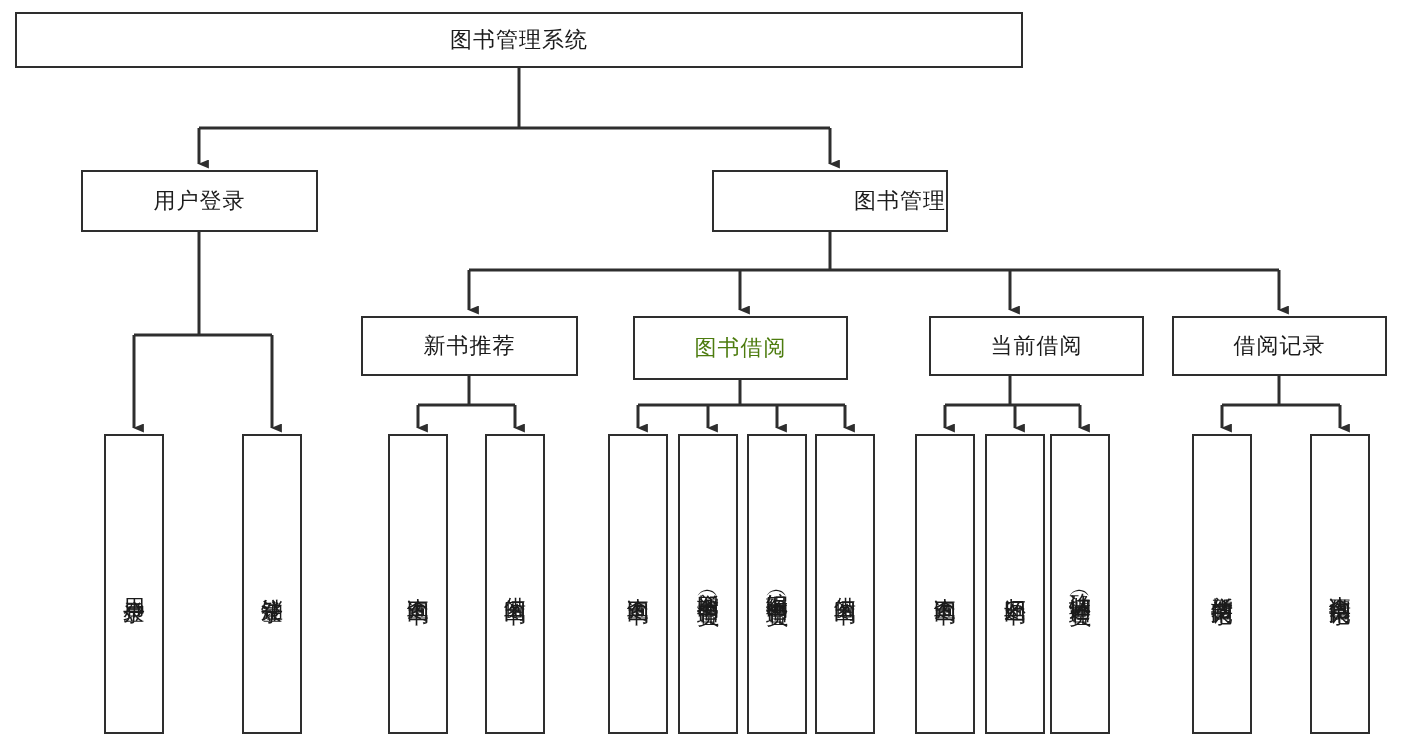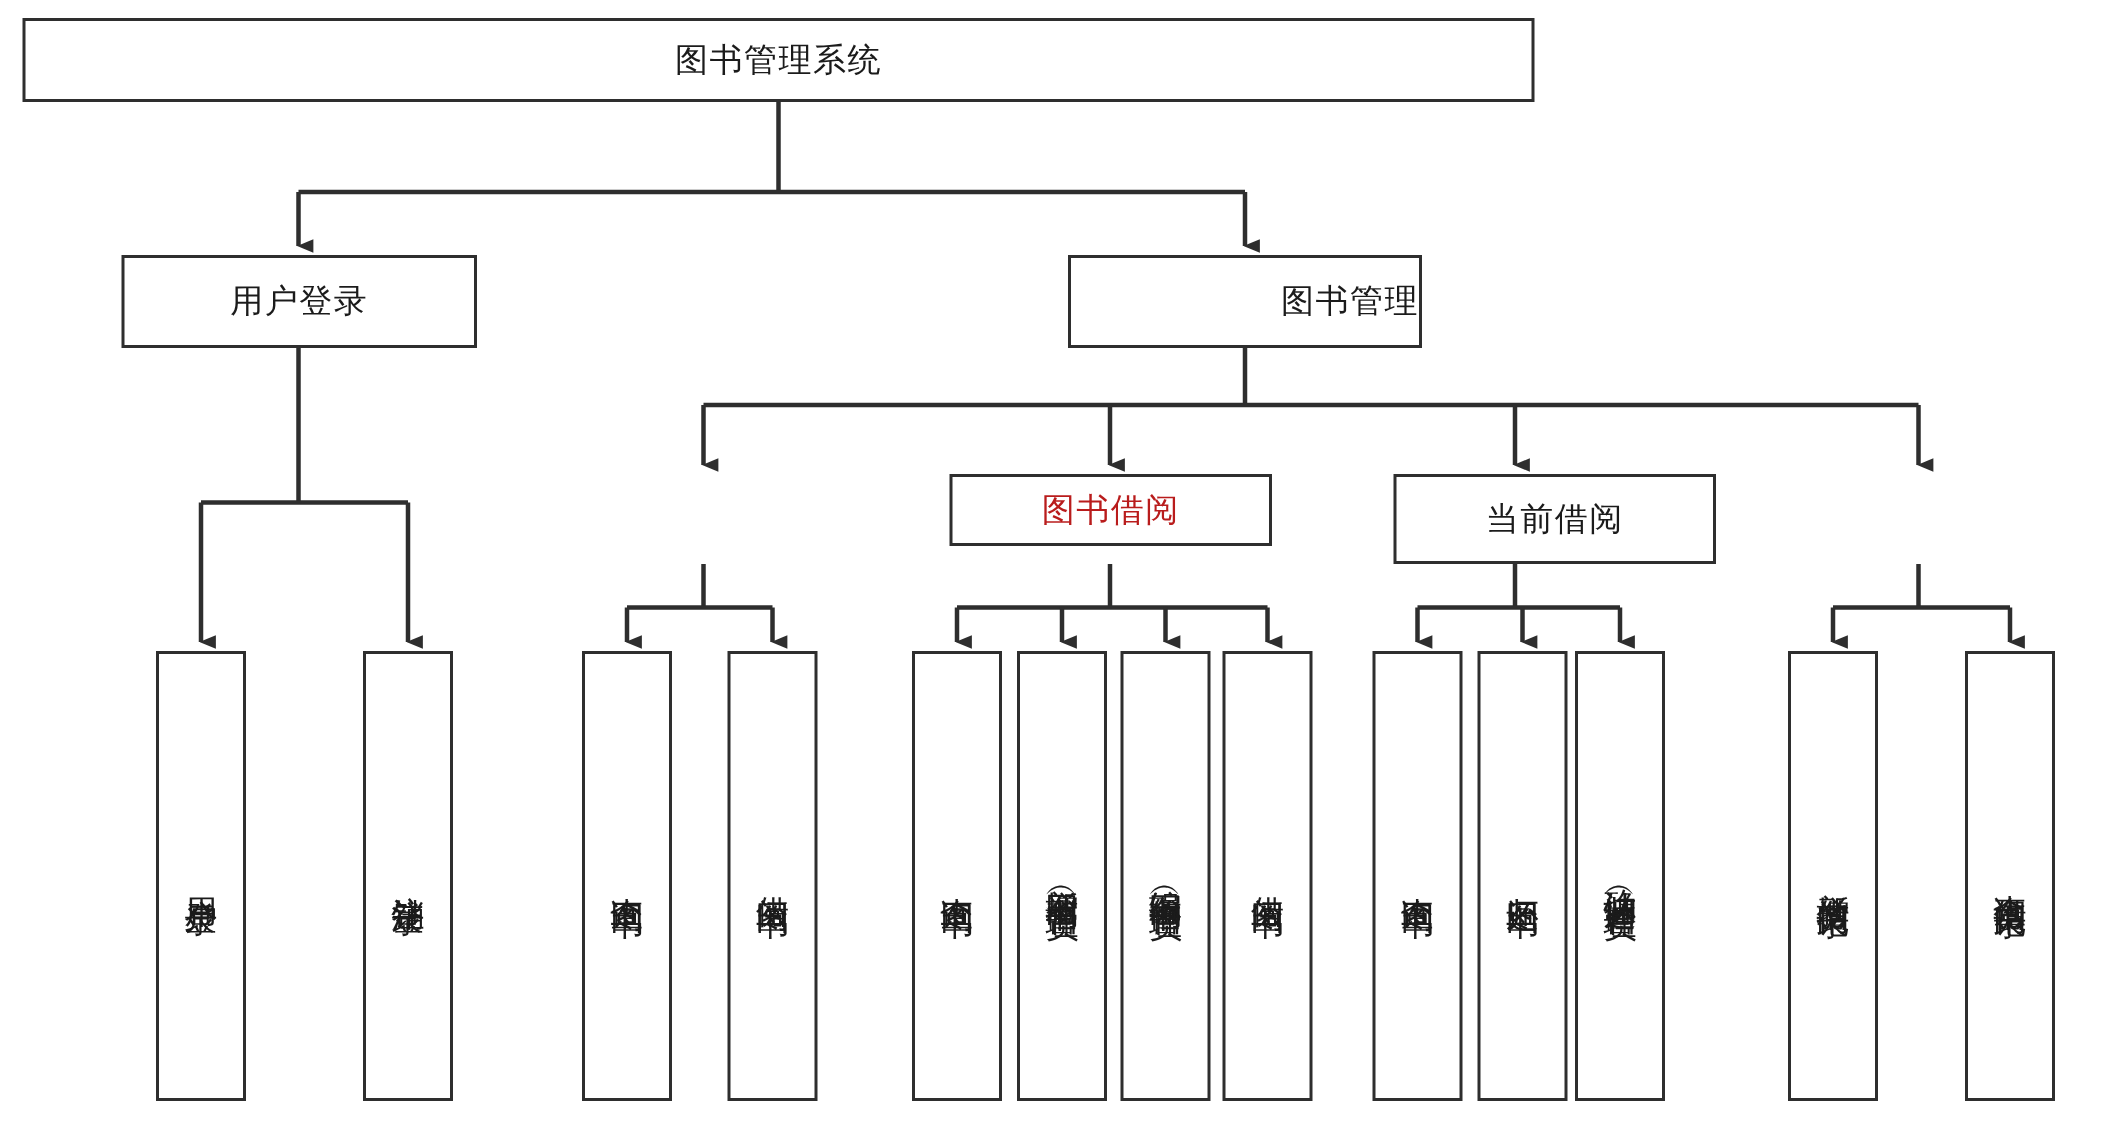--- a/index.html
+++ b/index.html
@@ -121,25 +121,31 @@
     <span>图书管理系统</span>
   </div>
 
   <div class="node horiz" style="left: 81px; top: 170px; width: 237px; height: 62px; border-color: rgb(46, 46, 46); background: rgb(255, 255, 255); color: rgb(27, 27, 27);">
     <span>用户登录</span>
   </div>
   <div class="node horiz" style="left: 712px; top: 170px; width: 236px; height: 62px; border-color: rgb(46, 46, 46); background: rgb(255, 255, 255); color: rgb(27, 27, 27); justify-content: flex-end;">
     <span>图书管理</span>
   </div>
 
-  <div class="node horiz" style="left: 633px; top: 316px; width: 215px; height: 48px; border-color: rgb(46, 46, 46); background: rgb(255, 255, 255); color: #b91c1c;">
+  <div class="node horiz" style="left: 361px; top: 316px; width: 217px; height: 60px; border-color: rgb(46, 46, 46); background: rgb(255, 255, 255); color: rgb(27, 27, 27);">
+    <span>新书推荐</span>
+  </div>
+  <div class="node horiz" style="left: 633px; top: 316px; width: 215px; height: 64px; border-color: rgb(46, 46, 46); background: rgb(255, 255, 255); color: #4d7c0f;">
     <span>图书借阅</span>
   </div>
   <div class="node horiz" style="left: 929px; top: 316px; width: 215px; height: 60px; border-color: rgb(46, 46, 46); background: rgb(255, 255, 255); color: rgb(27, 27, 27);">
     <span>当前借阅</span>
+  </div>
+  <div class="node horiz" style="left: 1172px; top: 316px; width: 215px; height: 60px; border-color: rgb(46, 46, 46); background: rgb(255, 255, 255); color: rgb(27, 27, 27);">
+    <span>借阅记录</span>
   </div>
 
   <div class="node vert" style="left: 104px; top: 434px; width: 60px; height: 300px; border-color: rgb(46, 46, 46); background: rgb(255, 255, 255); color: rgb(27, 27, 27);">
     <span class="vlabel">用户登录</span>
   </div>
   <div class="node vert" style="left: 242px; top: 434px; width: 60px; height: 300px; border-color: rgb(46, 46, 46); background: rgb(255, 255, 255); color: rgb(27, 27, 27);">
     <span class="vlabel">注销登录</span>
   </div>
   <div class="node vert" style="left: 388px; top: 434px; width: 60px; height: 300px; border-color: rgb(46, 46, 46); background: rgb(255, 255, 255); color: rgb(27, 27, 27);">
     <span class="vlabel">查询图书</span>

